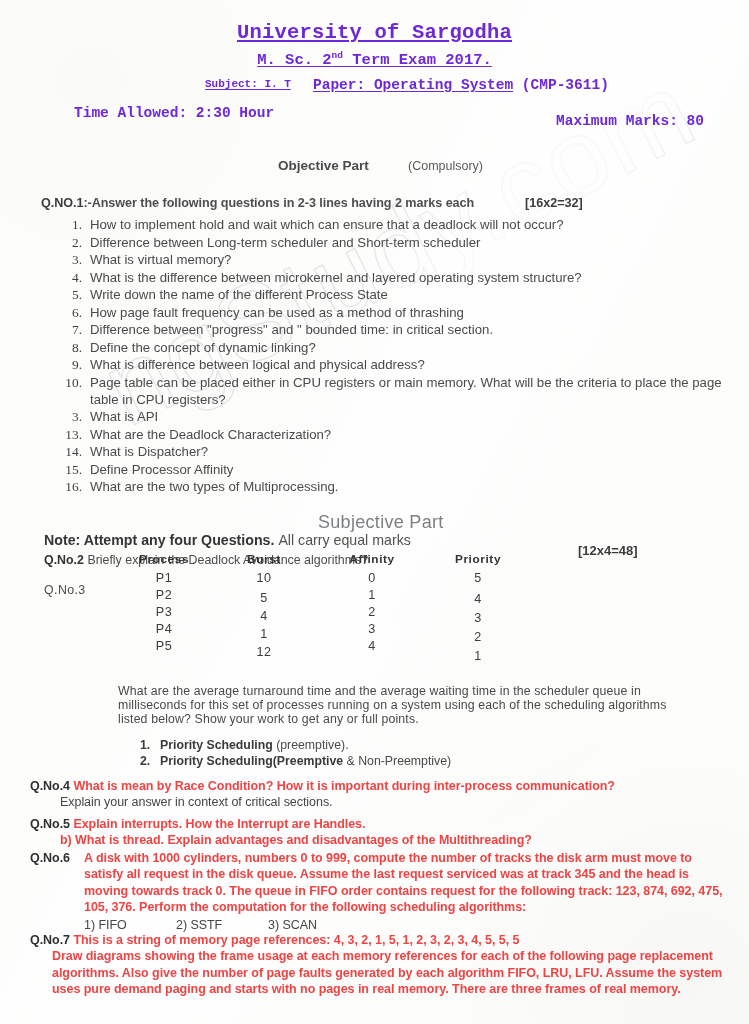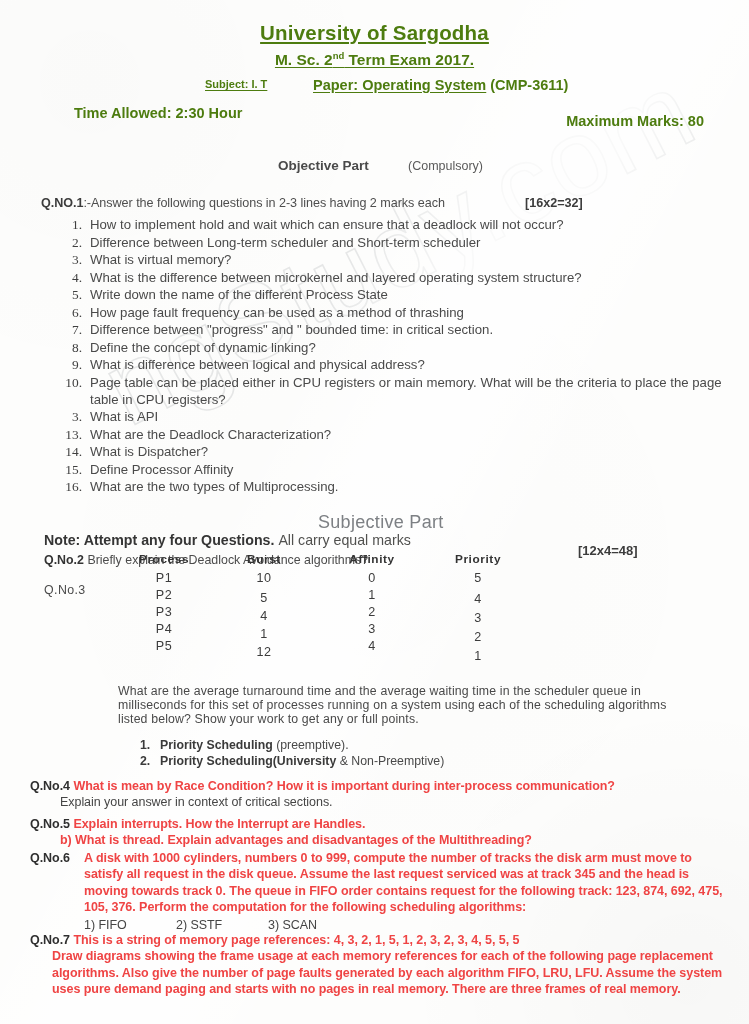--- a/index.html
+++ b/index.html
@@ -63,23 +63,23 @@
   }
   #content {
     position: absolute;
     inset: 0;
     z-index: 4;
   }
   .abs { position: absolute; }
 
   
   .hdr {
-    font-family: Liberation Sans, sans-serif;
-    font-weight: bold;
-    color: #4d7c0f;
+    font-family: Liberation Mono, monospace;
+    font-weight: bold;
+    color: #6d28d9;
   }
   .u { text-decoration: underline; text-underline-offset: 2px; }
 
   #univ-title {
     left: 0; right: 0; top: 21px;
     text-align: center;
     font-size: 20.5px;
     letter-spacing: 0.2px;
   }
   #exam-title {
@@ -119,21 +119,21 @@
     color: #5a5a5a;
   }
 
   #q1-instruction {
     left: 41px; top: 196px;
     font-size: 12.6px;
     font-weight: bold;
     color: #3c3c3c;
     letter-spacing: -0.05px;
   }
-  #q1-instruction .light { font-weight: normal; color: #4e4e4e; }
+  #q1-instruction .light { font-weight: bold; color: #4e4e4e; }
   #q1-marks {
     left: 525px; top: 196px;
     font-size: 12.6px;
     font-weight: bold;
     color: #3c3c3c;
   }
 
   
   #obj-list {
     left: 58px; top: 216px;
@@ -420,21 +420,21 @@
             <td class="c-arrival">4</td>
             <td class="c-priority">1</td>
           </tr>
         </tbody>
     </table>
 
     <div class="abs" id="q3-prompt">What are the average turnaround time and the average waiting time in the scheduler queue in milliseconds for this set of processes running on a system using each of the scheduling algorithms listed below? Show your work to get any or full points.</div>
 
     <div class="abs" id="q3-sub">
         <div><span class="s-num">1.</span><span class="bold">Priority Scheduling</span><span> (preemptive).</span></div>
-        <div><span class="s-num">2.</span><span class="bold">Priority Scheduling(University</span><span> &amp; Non-Preemptive)</span></div>
+        <div><span class="s-num">2.</span><span class="bold">Priority Scheduling(Preemptive</span><span> &amp; Non-Preemptive)</span></div>
       </div>
 
     <div class="abs qblock" id="q4"><span class="qlabel">Q.No.4</span><span class="strong"> What is mean by Race Condition? How it is important during inter-process communication?</span><span class="indent">Explain your answer in context of critical sections.</span></div>
 
     <div class="abs qblock" id="q5"><span class="qlabel">Q.No.5</span><span class="strong"> Explain interrupts. How the Interrupt are Handles.</span><span class="indent strong">b) What is thread. Explain advantages and disadvantages of the Multithreading?</span></div>
 
     <div class="abs qblock" id="q6"><span class="qlabel">Q.No.6</span><span class="body strong"> A disk with 1000 cylinders, numbers 0 to 999, compute the number of tracks the disk arm must move to satisfy all request in the disk queue. Assume the last request serviced was at track 345 and the head is moving towards track 0. The queue in FIFO order contains request for the following track:  123, 874, 692, 475, 105, 376. Perform the computation for the following scheduling algorithms:</span><span class="algos"><span class="a1">1) FIFO</span><span class="a2">2) SSTF</span><span>3) SCAN</span></span></div>
 
     <div class="abs qblock" id="q7"><span class="qlabel">Q.No.7</span><span class="strong"> This is a string of memory page references:  4, 3, 2, 1, 5, 1, 2, 3, 2, 3, 4, 5, 5, 5</span><span class="body strong">Draw diagrams showing the frame usage at each memory references for each of the following page replacement algorithms. Also give the number of page faults generated by each algorithm FIFO, LRU, LFU.  Assume the system uses pure demand paging and starts with no pages in real memory. There are three frames of real memory.</span></div>
 

